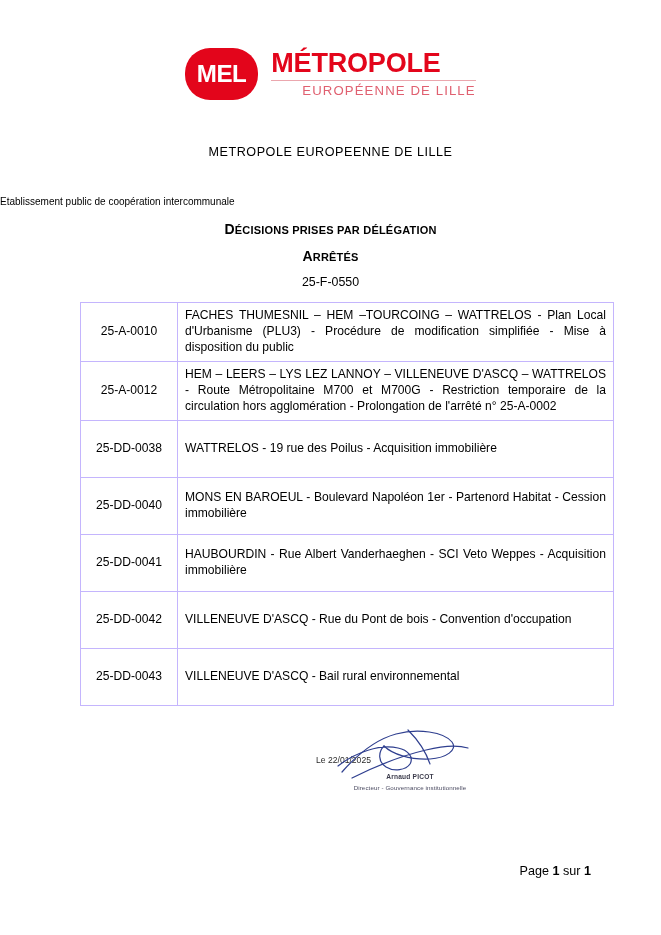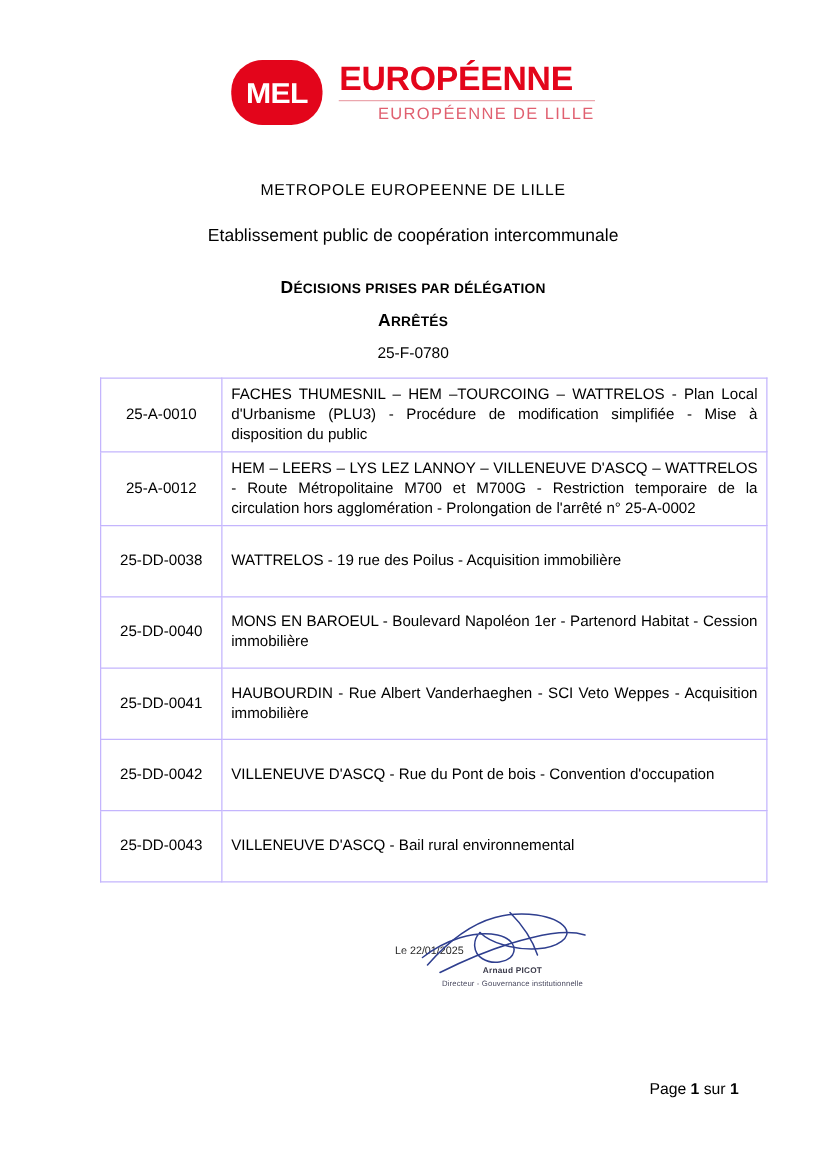--- a/index.html
+++ b/index.html
@@ -87,23 +87,22 @@
     position: absolute;
     left: 0; right: 0;
     top: 145px;
     text-align: center;
     font-size: 12.6px;
     letter-spacing: 0.55px;
   }
   .head-sub {
     position: absolute;
     left: 0; right: 0;
-    top: 180px;
-    text-align: center;
-    font-size: 14px;
+    top: 196px;
+    font-size: 10px;
   }
   .head-deleg {
     position: absolute;
     left: 0; right: 0;
     top: 221px;
     text-align: center;
     font-weight: bold;
     font-size: 11px;
     letter-spacing: 0.2px;
   }
@@ -223,40 +222,40 @@
 <body>
 
 <div class="page">
 
   <div class="logo-block">
     <div class="logo-inner">
       <div class="logo-mark">
         <span class="logo-mark-text">MEL</span>
       </div>
       <div class="logo-words">
-        <div class="logo-title">EUROPÉENNE</div>
+        <div class="logo-title">MÉTROPOLE</div>
         <div class="logo-rule"></div>
         <div class="logo-sub">EUROPÉENNE DE LILLE</div>
       </div>
     </div>
   </div>
 
   <div class="head-main">METROPOLE EUROPEENNE DE LILLE</div>
 
   <div class="head-sub">Etablissement public de coopération intercommunale</div>
 
   <div class="head-deleg">
     <span class="cap">D</span><span>ÉCISIONS PRISES PAR DÉLÉGATION</span>
   </div>
 
   <div class="head-arretes">
     <span class="cap">A</span><span>RRÊTÉS</span>
   </div>
 
-  <div class="head-ref">25-F-0780</div>
+  <div class="head-ref">25-F-0550</div>
 
   <table class="acts-table">
     <tbody>
       <tr>
         <td class="col-ref">25-A-0010</td>
         <td class="col-desc">FACHES THUMESNIL – HEM –TOURCOING – WATTRELOS - Plan Local d'Urbanisme (PLU3) - Procédure de modification simplifiée - Mise à disposition du public</td>
       </tr>
       <tr>
         <td class="col-ref">25-A-0012</td>
         <td class="col-desc">HEM – LEERS – LYS LEZ LANNOY – VILLENEUVE D'ASCQ – WATTRELOS - Route Métropolitaine M700 et M700G - Restriction temporaire de la circulation hors agglomération - Prolongation de l'arrêté n° 25-A-0002</td>

